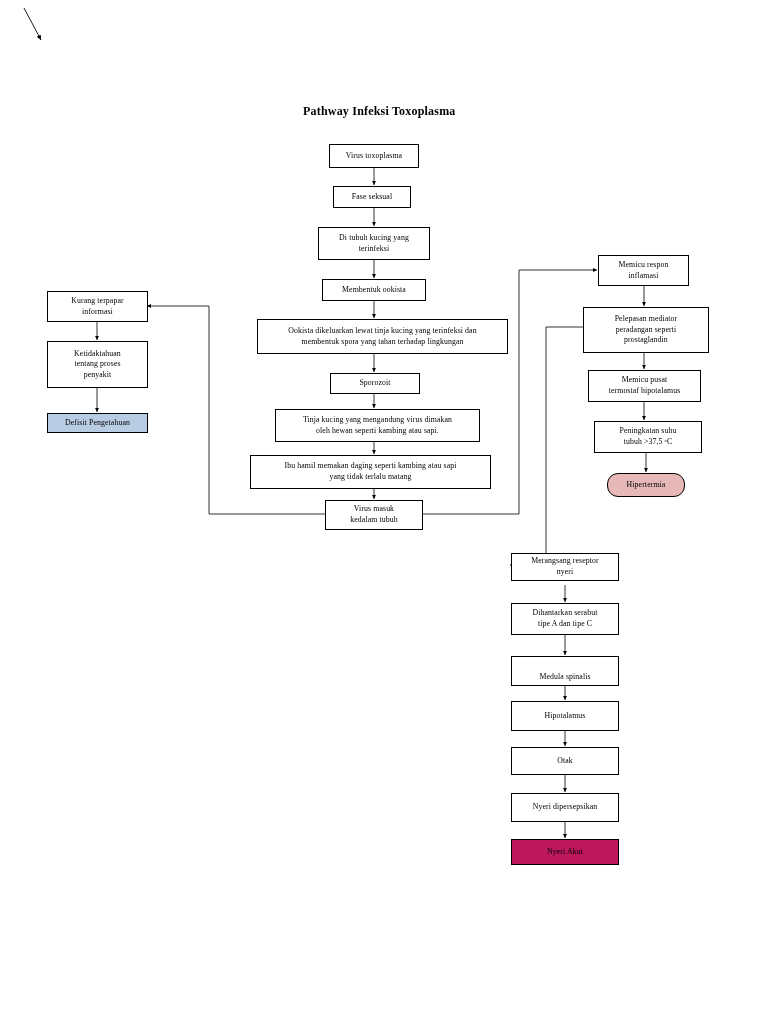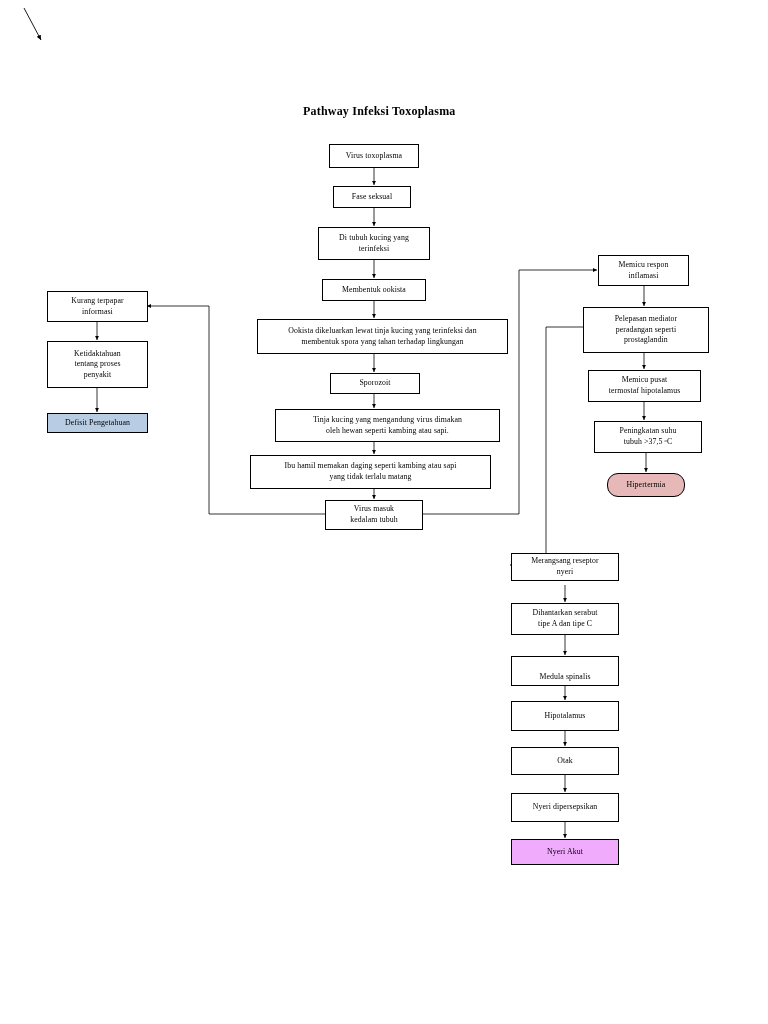--- a/index.html
+++ b/index.html
@@ -46,21 +46,21 @@
   .title {
     position: absolute;
     font-weight: bold;
     font-size: 12px;
     letter-spacing: 0.2px;
     white-space: nowrap;
     font-family: Liberation Serif, serif;
   }
   .diag-blue { background: #b8cce4; }
   .diag-red  { background: #e6b8b7; border-radius: 11px; }
-  .diag-green{ background: #f0abfc; }
+  .diag-green{ background: #be185d; }
 </style>
 </head>
 <body>
 
 <div id="canvas">
 
   <svg class="lines" viewBox="0 0 768 1024">
     <defs>
       <marker id="arrow" markerWidth="7" markerHeight="7" refX="5.4" refY="2.6" orient="auto">
         <path d="M0,0 L5.4,2.6 L0,5.2 z" fill="#000000"></path>
@@ -114,21 +114,21 @@
       <div class="node " style="left: 322px; top: 279px; width: 104px; height: 22px;">
         <span>Membentuk ookista</span>
       </div>
       <div class="node " style="left: 257px; top: 319px; width: 251px; height: 35px;">
         <span>Ookista dikeluarkan lewat tinja kucing yang terinfeksi dan
 membentuk spora yang tahan terhadap lingkungan</span>
       </div>
       <div class="node " style="left: 330px; top: 373px; width: 90px; height: 21px;">
         <span>Sporozoit</span>
       </div>
-      <div class="node " style="left: 275px; top: 409px; width: 225px; height: 33px;">
+      <div class="node " style="left: 275px; top: 409px; width: 205px; height: 33px;">
         <span>Tinja kucing yang mengandung virus dimakan
 oleh hewan seperti kambing atau sapi.</span>
       </div>
       <div class="node " style="left: 250px; top: 455px; width: 241px; height: 34px;">
         <span>Ibu hamil memakan daging seperti kambing atau sapi
 yang tidak terlalu matang</span>
       </div>
       <div class="node " style="left: 325px; top: 500px; width: 98px; height: 30px;">
         <span>Virus masuk
 kedalam tubuh</span>

